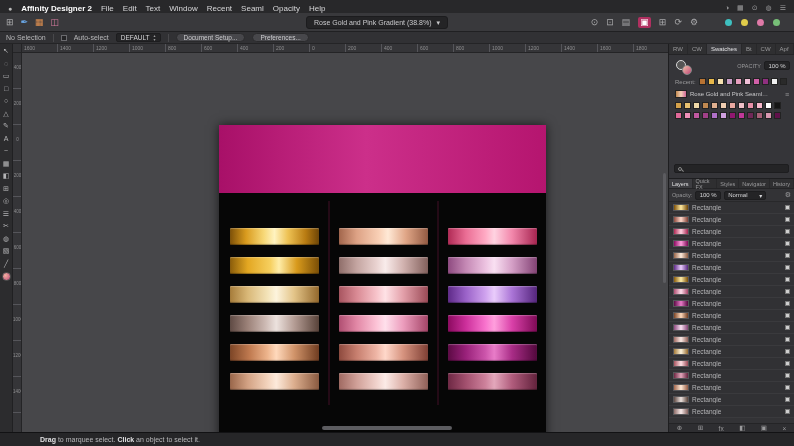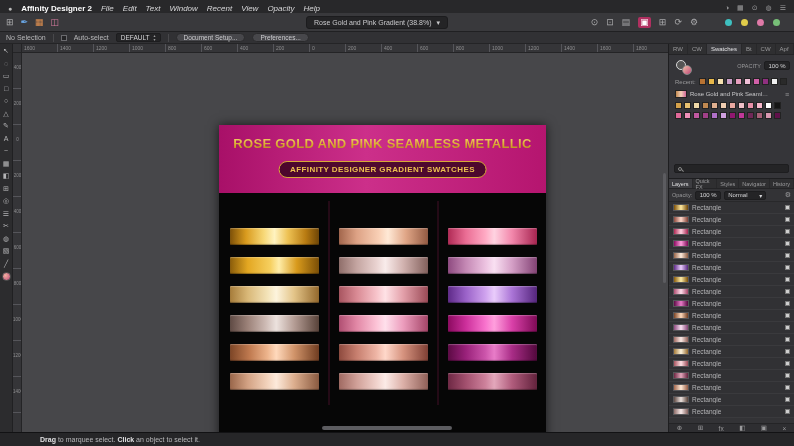--- a/index.html
+++ b/index.html
@@ -5,21 +5,21 @@
   * { margin:0; padding:0; box-sizing:border-box; }
   html,body { background:#1a1a1c; }
   .app { position:relative; width:794px; height:446px; background:#454548;
          font-family:"Liberation Sans",sans-serif; overflow:hidden; color:#ccc; }
 
   
   .menubar { position:absolute; left:0; top:0; width:794px; height:13px; background:#28282a;
              display:flex; align-items:center; gap:9px; padding:8px 8px; font-size:8px; color:#cfcfd1; }
   .menubar .apple { font-size:7px; color:#bbb; }
   .menubar .app-name { font-weight:bold; color:#fff; }
-  .menu-item { color:#d6d6d8;font-style:italic; }
+  .menu-item { color:#d6d6d8; }
   .menubar-right { margin-left:auto; display:flex; gap:8px; font-size:7px; color:#98989a; }
 
   
   .toolbar { position:absolute; left:0; top:13px; width:794px; height:19px; background:#39393c;
              border-bottom:1px solid #202022; display:flex; align-items:center; padding:0 6px; }
   #tb-left { display:flex; gap:7px; align-items:center; }
   .tb-ico { font-size:9px; color:#a8a8aa; line-height:1; }
   .tb-ico.hl { background:#b03060; color:#fff; border-radius:2px; padding:1px 2px; }
   .doc-tab { position:absolute; left:306px; top:3px; height:13px; background:#242426;
              border:1px solid #1c1c1e; border-radius:3px; color:#c9c9cc; font-size:7px;
@@ -151,21 +151,21 @@
 
   <div class="menubar">
     <span class="apple">●</span>
     <span class="app-name">Affinity Designer 2</span>
     <span id="menu-items" style="display:flex;gap:9px;">
         <span class="menu-item">File</span>
         <span class="menu-item">Edit</span>
         <span class="menu-item">Text</span>
         <span class="menu-item">Window</span>
         <span class="menu-item">Recent</span>
-        <span class="menu-item">View</span>
+        <span class="menu-item">Seaml</span>
         <span class="menu-item">Opacity</span>
         <span class="menu-item">Help</span>
       </span>
     <span class="menubar-right" id="menu-status">
         <span>◑</span>
         <span>▦</span>
         <span>⊙</span>
         <span>◍</span>
         <span>☰</span>
       </span>
@@ -267,24 +267,20 @@
       <span class="tool">✂</span>
       <span class="tool">◍</span>
       <span class="tool">▧</span>
       <span class="tool">╱</span>
       <span class="tool-color"></span>
     </div>
 
   <div class="canvas">
     <div id="artwork">
       <div class="banner-top"></div>
-      <div class="art-title">ROSE GOLD AND PINK SEAMLESS METALLIC</div>
-      <div class="pill">
-        <span>AFFINITY DESIGNER GRADIENT SWATCHES</span>
-      </div>
       <div class="col-div" style="left:109px;"></div>
       <div class="col-div" style="left:218px;"></div>
       <div id="swatches">
           <div class="swatch" style="left: 11px; top: 103px; background: linear-gradient(90deg, rgb(125, 80, 8), rgb(217, 155, 30) 18%, rgb(247, 216, 119) 38%, rgb(255, 243, 192) 50%, rgb(238, 194, 84) 65%, rgb(184, 123, 18) 85%, rgb(110, 69, 6));"></div>
           <div class="swatch" style="left: 11px; top: 132px; background: linear-gradient(90deg, rgb(138, 92, 10), rgb(227, 167, 34) 20%, rgb(246, 207, 94) 45%, rgb(255, 237, 168) 55%, rgb(216, 154, 28) 75%, rgb(122, 78, 6));"></div>
           <div class="swatch" style="left: 11px; top: 161px; background: linear-gradient(90deg, rgb(166, 124, 58), rgb(217, 184, 120) 20%, rgb(243, 227, 184) 42%, rgb(253, 244, 221) 52%, rgb(227, 196, 136) 72%, rgb(147, 104, 44));"></div>
           <div class="swatch" style="left: 11px; top: 190px; background: linear-gradient(90deg, rgb(95, 74, 68), rgb(156, 130, 121) 20%, rgb(205, 186, 180) 40%, rgb(236, 226, 222) 52%, rgb(181, 157, 149) 72%, rgb(88, 66, 57));"></div>
           <div class="swatch" style="left: 11px; top: 219px; background: linear-gradient(90deg, rgb(124, 69, 38), rgb(192, 122, 80) 22%, rgb(237, 180, 140) 42%, rgb(255, 217, 188) 52%, rgb(209, 148, 106) 72%, rgb(111, 60, 32));"></div>
           <div class="swatch" style="left: 11px; top: 248px; background: linear-gradient(90deg, rgb(153, 102, 74), rgb(211, 162, 132) 20%, rgb(243, 211, 188) 42%, rgb(253, 234, 219) 52%, rgb(220, 174, 142) 72%, rgb(138, 90, 64));"></div>
           <div class="swatch" style="left: 120px; top: 103px; background: linear-gradient(90deg, rgb(162, 102, 76), rgb(221, 162, 133) 20%, rgb(249, 208, 182) 45%, rgb(255, 233, 214) 55%, rgb(224, 166, 135) 75%, rgb(147, 90, 66));"></div>

